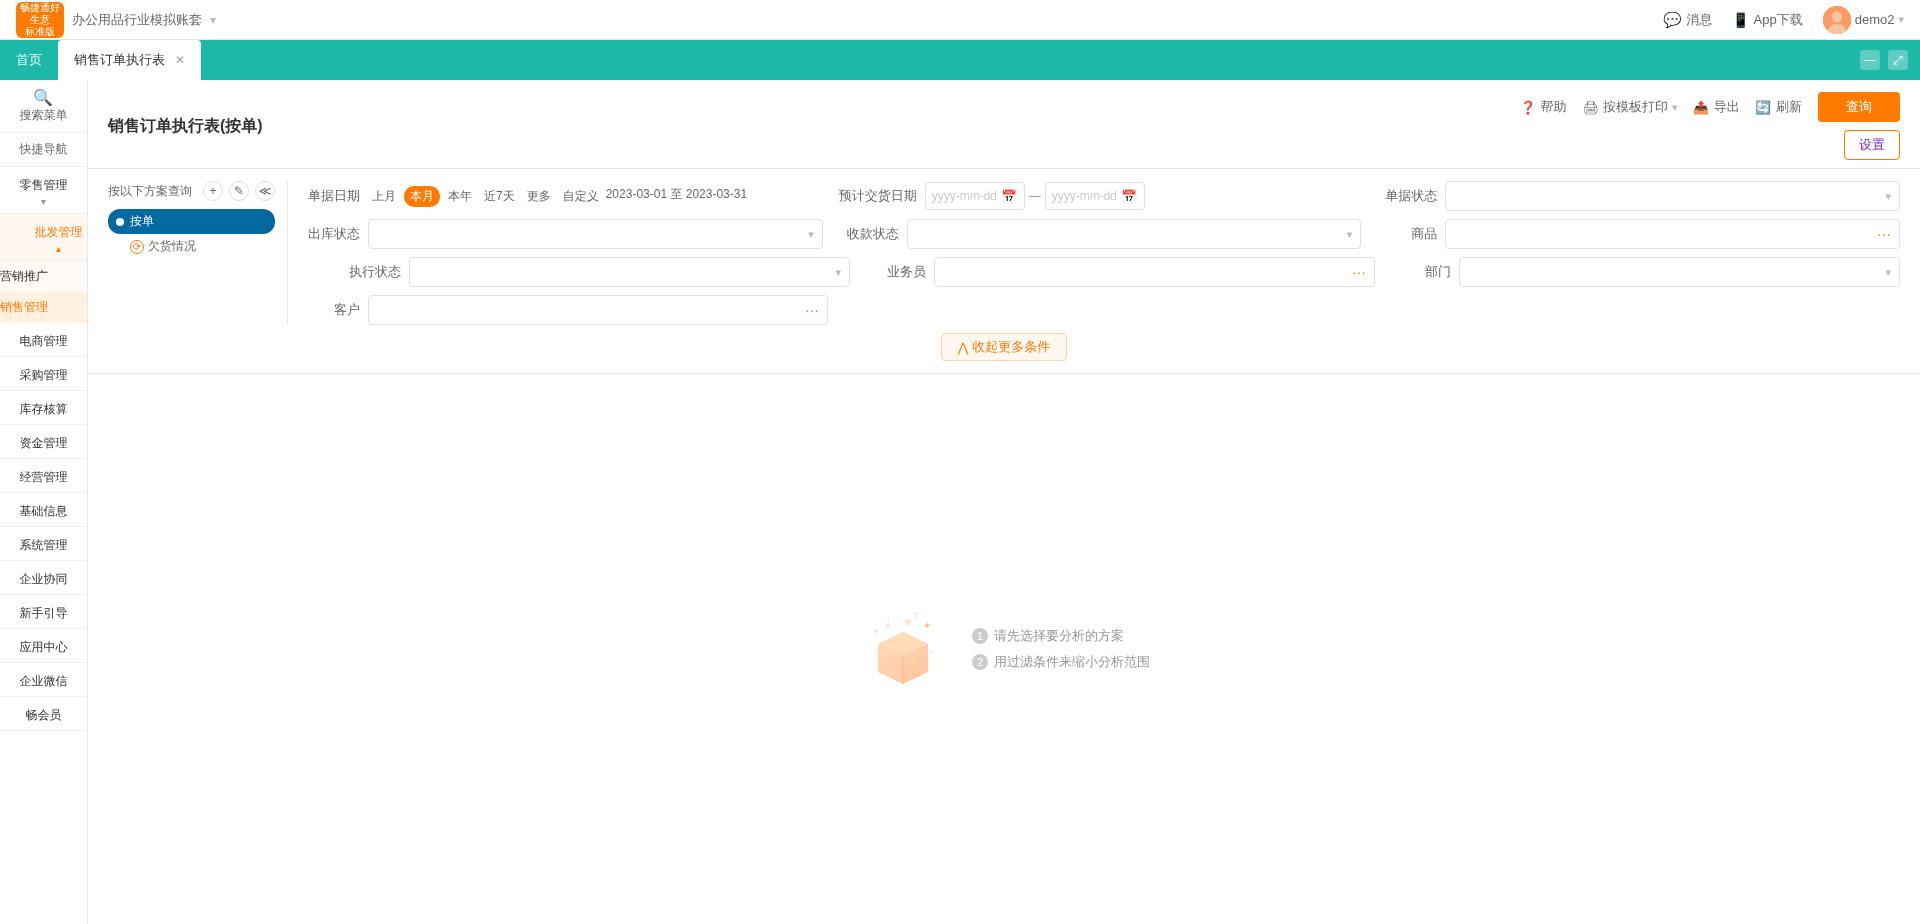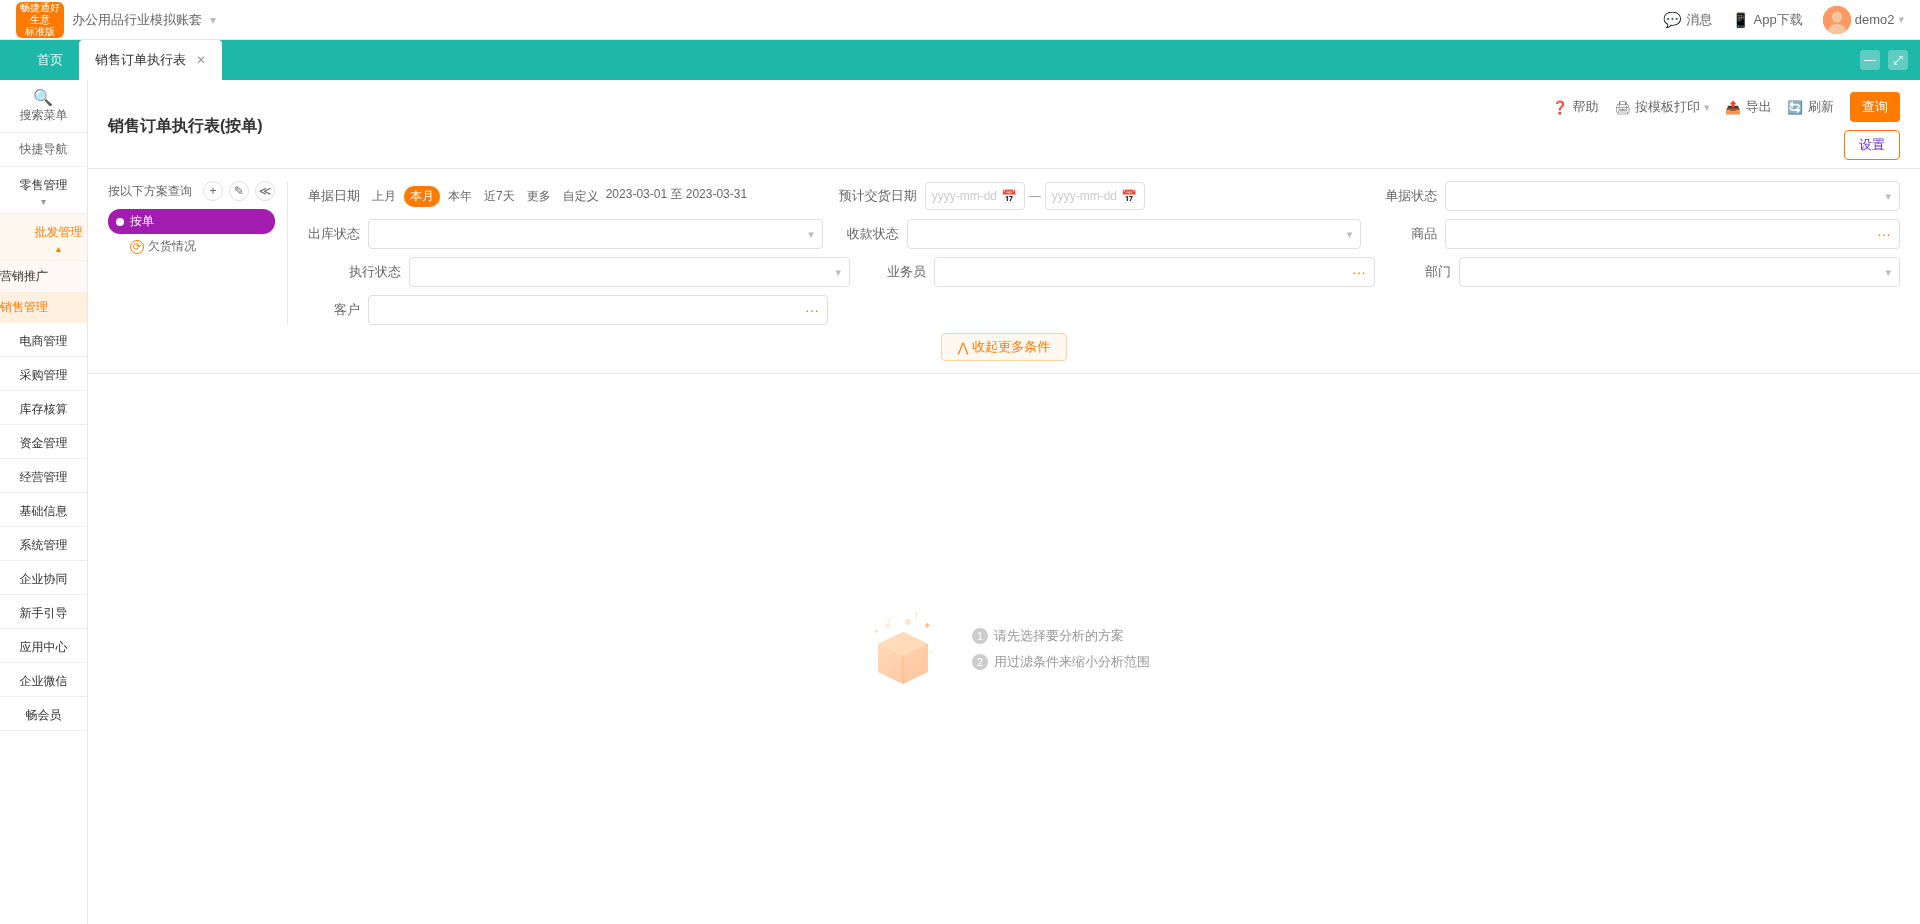--- a/index.html
+++ b/index.html
@@ -9,21 +9,21 @@
     .top-bar { height: 40px; background: #fff; display: flex; align-items: center; justify-content: space-between; padding: 0 16px; border-bottom: 1px solid #e8e8e8; flex-shrink: 0; }
     .top-bar-left { display: flex; align-items: center; gap: 8px; }
     .logo-box { width: 48px; height: 36px; background: #ff7a00; border-radius: 6px; display: flex; align-items: flex-start; justify-content: center; }
     .logo-text { color: #fff; font-size: 10px; text-align: center; line-height: 1.2; }
     .top-bar-title { color: #666; font-size: 13px; }
     .top-bar-right { display: flex; align-items: center; gap: 20px; color: #666; font-size: 13px; }
     .top-bar-right-item { display: flex; align-items: center; gap: 4px; cursor: pointer; }
     .avatar { width: 28px; height: 28px; border-radius: 50%; background: #ff7a00; display: flex; align-items: center; justify-content: center; color: #fff; font-size: 11px; overflow: hidden; }
 
     
-    .tab-bar { height: 40px; background: #1db8a8; display: flex; align-items: center; flex-shrink: 0; padding-left: 21px; }
+    .tab-bar { height: 40px; background: #1db8a8; display: flex; align-items: center; flex-shrink: 0; }
     .tab-item { height: 40px; display: flex; align-items: center; padding: 0 16px; cursor: pointer; color: rgba(255,255,255,0.85); font-size: 13px; gap: 6px; }
     .tab-item.home { color: rgba(255,255,255,0.9); }
     .tab-item.active { background: #fff; color: #333; border-radius: 4px 4px 0 0; }
     .tab-close { color: #999; font-size: 12px; margin-left: 4px; cursor: pointer; }
     .tab-bar-actions { margin-left: auto; display: flex; gap: 8px; padding-right: 12px; }
     .tab-bar-btn { width: 20px; height: 20px; border: none; background: rgba(255,255,255,0.3); color: #fff; cursor: pointer; border-radius: 3px; font-size: 12px; display: flex; align-items: center; justify-content: center; }
 
     
     .main-layout { display: flex; flex: 1; overflow: hidden; }
 
@@ -37,31 +37,31 @@
     .sidebar-sub-item { padding: 7px 0; text-align: left; color: #333; font-size: 12px; cursor: pointer; background: #fff9f5; }
 
     
     .content { flex: 1; display: flex; flex-direction: column; overflow: hidden; background: #f5f5f5; }
 
     
     .page-header { background: #fff; padding: 12px 20px 8px; border-bottom: 1px solid #e8e8e8; flex-shrink: 0; display: flex; align-items: center; justify-content: space-between; }
     .page-title { font-size: 16px; font-weight: 600; color: #333; }
     .page-actions { display: flex; align-items: center; gap: 16px; }
     .page-action-btn { display: flex; align-items: center; gap: 4px; color: #666; font-size: 13px; cursor: pointer; }
-    .action-query-btn { background: #ff7a00; color: #fff; border: none; padding: 6px 12px; border-radius: 4px; font-size: 13px; cursor: pointer; }
+    .action-query-btn { background: #ff7a00; color: #fff; border: none; padding: 6px 28px; border-radius: 4px; font-size: 13px; cursor: pointer; }
     .action-setting-btn { background: #fff; color: #6d28d9; border: 1px solid #ff7a00; padding: 5px 14px; border-radius: 4px; font-size: 13px; cursor: pointer; margin-top: 4px; }
 
     
     .filter-panel { background: #fff; padding: 12px 20px; border-bottom: 1px solid #e8e8e8; flex-shrink: 0; }
     .scheme-selector { width: 180px; flex-shrink: 0; border-right: 1px solid #e8e8e8; padding-right: 12px; margin-right: 12px; }
     .scheme-selector-header { display: flex; align-items: center; gap: 6px; color: #666; font-size: 12px; margin-bottom: 8px; }
     .scheme-selector-header span { flex: 1; }
     .scheme-icon-btn { width: 20px; height: 20px; border-radius: 50%; border: 1px solid #e0e0e0; display: flex; align-items: center; justify-content: center; cursor: pointer; font-size: 12px; color: #666; }
     .scheme-item { display: flex; align-items: center; gap: 6px; padding: 4px 8px; border-radius: 12px; cursor: pointer; font-size: 12px; }
-    .scheme-item.active { background: #a21caf; color: #fff; }
+    .scheme-item.active { background: #0369a1; color: #fff; }
     .scheme-sub-item { padding: 4px 8px 4px 22px; font-size: 12px; color: #666; cursor: pointer; display: flex; align-items: center; gap: 4px; }
     .filter-field { display: flex; align-items: center; gap: 8px; }
     .filter-label { color: #666; font-size: 13px; white-space: nowrap; min-width: 60px; text-align: right; flex-shrink: 0; }
     .filter-input { flex: 1; height: 30px; border: 1px solid #e0e0e0; border-radius: 4px; padding: 0 8px; font-size: 13px; color: #333; display: flex; align-items: center; justify-content: space-between; cursor: pointer; background: #fff; }
     .filter-sep { color: #999; font-size: 12px; }
     .date-tab { font-size: 12px; color: #666; cursor: pointer; padding: 2px 4px; border-radius: 3px; }
     .date-tab.active { background: #ff7a00; color: #fff; padding: 2px 6px; border-radius: 10px; }
     .date-input { height: 28px; border: 1px solid #e0e0e0; border-radius: 4px; padding: 0 6px; font-size: 12px; color: #ccc; background: #fff; display: flex; align-items: center; gap: 4px; min-width: 100px; cursor: pointer; }
     .calendar-icon { color: #ff7a00; font-size: 13px; }
     .collapse-btn { color: #ff7a00; font-size: 13px; cursor: pointer; display: flex; align-items: center; gap: 4px; background: #fff8f0; border: 1px solid #ffd4a0; padding: 4px 16px; border-radius: 4px; }

